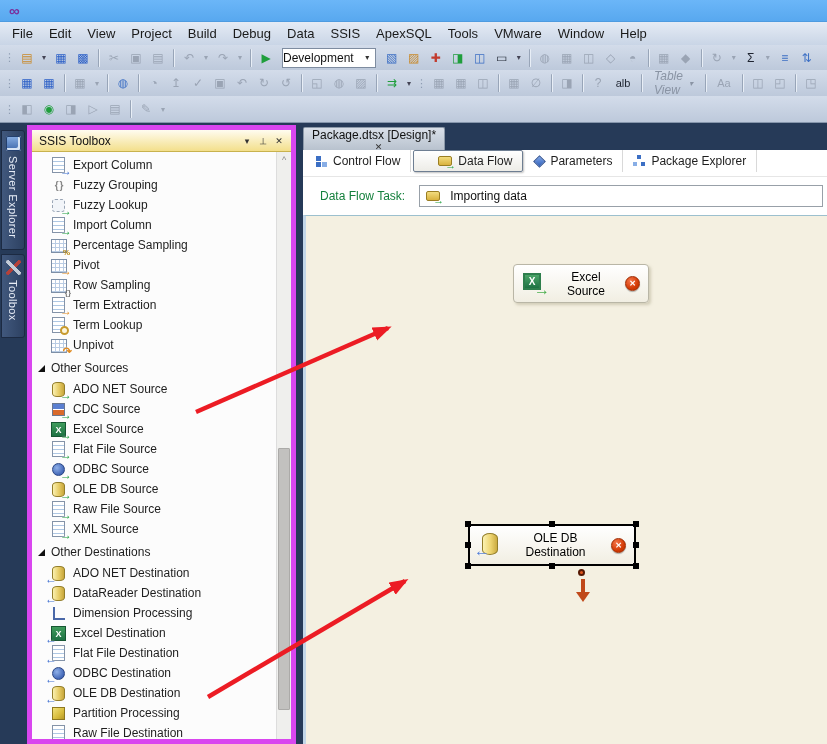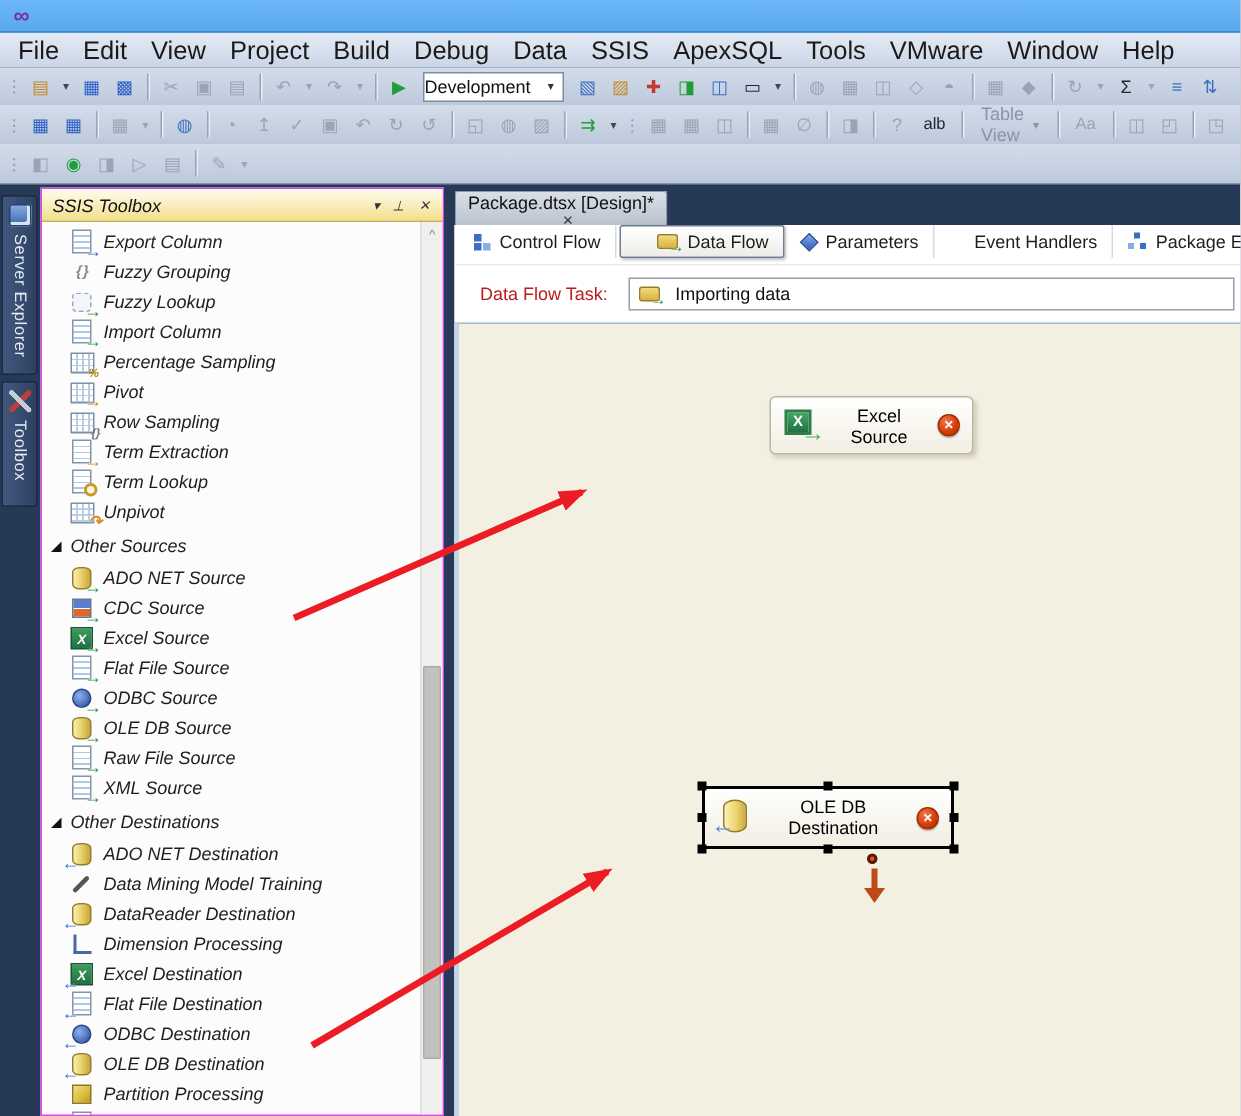--- a/index.html
+++ b/index.html
@@ -7,56 +7,56 @@
   *{box-sizing:border-box;}
   #stage{position:relative;width:827px;height:744px;background:#263A58;}
 
   
   .titlebar{position:absolute;left:0;top:0;width:827px;height:22px;
     background:linear-gradient(#6BB6F8,#58A8EF);border-bottom:1px solid #4E9BE0;
     display:flex;align-items:center;padding-left:9px;}
   .vslogo{font-size:15px;font-weight:bold;color:#7B2E9B;line-height:1;}
   .menubar{position:absolute;left:0;top:22px;width:827px;height:23px;
     background:linear-gradient(#E5EBF5,#C9D5E6);display:flex;align-items:center;padding-left:4px;}
-  .menu-item{padding:2px 8px;font-size:17px;color:#1A1A1A;cursor:default;}
+  .menu-item{padding:2px 8px;font-size:13px;color:#1A1A1A;cursor:default;}
   .tbrow{position:absolute;left:0;width:827px;display:flex;align-items:center;
     background:linear-gradient(#D3DCEA,#BDC9DB);padding-left:3px;}
   #tb1{top:45px;height:25px;} #tb2{top:70px;height:26px;} #tb3{top:96px;height:27px;border-bottom:1px solid #8696AC;}
   .ico{display:inline-flex;align-items:center;justify-content:center;min-width:20px;height:20px;
     font-size:12px;border-radius:2px;color:#3A4A60;margin:0 1px;cursor:default;}
   .ico.en{color:#2F3B4E;}
   .ico.dis{color:#9AA4B4;}
   .ico.wide{min-width:26px;font-size:11px;}
   .c-save{color:#2B5FC7!important}.c-run{color:#1F9E3C!important}.c-amber{color:#C98A2B!important}
   .c-blue{color:#3C6FC4!important}.c-green{color:#1F9E3C!important}.c-red{color:#C23B2E!important}.c-dark{color:#1E2430!important}
   .dd{min-width:10px;font-size:8px;color:#445;}
   .sep{min-width:1px;width:1px;height:18px;background:#98A5B8;box-shadow:1px 0 0 #E8EEF6;margin:0 4px;padding:0;}
   .grip{min-width:8px;font-size:11px;color:#8E9CB2;}
   .combo{display:inline-flex;align-items:center;height:20px;background:#fff;border:1px solid #7E8CA0;
     margin:16px 5px;padding-left:0;font-size:12px;color:#111;}
   .combo .combo-arrow{width:15px;text-align:center;font-size:8px;color:#333;margin-left:6px;}
   .flatcombo{display:inline-flex;align-items:center;height:20px;margin:0 4px;padding:0 4px;
-    font-size:12px;color:#8A94A4;}
+    font-size:12px;color:#8A94A4;font-style:italic;}
   .flatcombo .combo-arrow{font-size:8px;margin-left:6px;color:#8A94A4;}
 
   
   .vtab{position:absolute;left:1px;width:24px;background:linear-gradient(90deg,#41587D,#2D4162);
     border:1px solid #1C2A42;border-radius:0 3px 3px 0;color:#E6ECF6;
     display:flex;flex-direction:column;align-items:center;padding-top:5px;}
   #vtab-server{top:130px;height:120px;} #vtab-toolbox{top:254px;height:84px;}
   .vicon{width:15px;height:15px;border-radius:2px;flex:0 0 15px;}
   .vicon.srv{background:linear-gradient(#89AFE4,#3B65A8);box-shadow:inset 0 0 0 1px #24406E,inset -3px -3px 0 #D8E4F4;}
   .vicon.tbx{background:
     linear-gradient(45deg,transparent 42%,#C4CCD8 42% 58%,transparent 58%),
     linear-gradient(135deg,transparent 42%,#B5413A 42% 58%,transparent 58%);}
   .vlabel{writing-mode:vertical-rl;font-size:11px;margin-top:5px;letter-spacing:.4px;}
 
   
   .toolbox{position:absolute;left:27px;top:125px;width:269px;height:619px;background:#FCFCFC;
-    border:1px solid #d946ef;display:flex;flex-direction:column;font-style:italic;}
+    border:5px solid #d946ef;display:flex;flex-direction:column;}
   .tbx-header{height:22px;flex:0 0 22px;background:linear-gradient(#FFFCF0,#F3DF8B);
     display:flex;align-items:center;padding:0 4px 0 7px;border-bottom:1px solid #C8B24E;}
   .tbx-title{flex:1;font-size:12px;color:#111;}
   .tbx-hicon{width:16px;text-align:center;font-size:9px;color:#333;cursor:default;}
   .tbx-body{position:relative;flex:1;overflow:hidden;padding:3px 0 0 0;}
   .tbx-list{padding-right:16px;}
   .tbx-item{display:flex;align-items:center;height:20px;padding-left:18px;font-size:12px;color:#1E1E1E;white-space:nowrap;}
   .tbx-group{display:flex;align-items:center;height:22px;padding-left:6px;font-size:12px;color:#1E1E1E;margin-top:2px;}
   .tri{width:0;height:0;border-bottom:7px solid #111;border-left:7px solid transparent;margin-right:6px;}
   .plain-wrap{display:inline-flex;align-items:center;}
@@ -124,21 +124,21 @@
     border-radius:2px;position:relative;}
   .t-df::after{content:"→";position:absolute;right:-5px;bottom:-6px;color:#1E9E3C;font-weight:bold;
     font-size:11px;text-shadow:0 0 2px #fff;}
   .t-par{width:9px;height:9px;background:linear-gradient(135deg,#7FA6E8,#2F5FB8);transform:rotate(45deg);
     border:1px solid #24488C;}
   .t-evt{color:#E9A21B;font-weight:bold;font-size:13px;width:10px;text-align:center;}
   .t-pe{width:12px;height:12px;position:relative;}
   .t-pe::before{content:"";position:absolute;left:4px;top:0;width:4px;height:4px;background:#3C6FC4;
     box-shadow:-4px 7px 0 #88AEE6,4px 7px 0 #3C6FC4;}
   .taskrow{display:flex;align-items:center;height:37px;background:#fff;padding-left:17px;}
-  .tasklabel{font-size:12px;color:#b91c1c;margin-right:14px;}
+  .tasklabel{font-size:12px;color:#15803d;margin-right:14px;}
   .taskcombo{display:flex;align-items:center;flex:1;height:22px;margin-right:4px;border:1px solid #98A0A8;
     background:#fff;padding-left:6px;font-size:12px;color:#111;}
   .taskcombo .t-df{margin-right:10px;}
 
   
   .canvas{position:absolute;left:303px;top:215px;width:524px;height:529px;background:#F4F0E1;
     border-top:1px solid #9CC0CE;border-left:3px solid #C2D6E8;}
   .comp{position:absolute;display:flex;align-items:center;background:linear-gradient(#FFFFFF,#F1EEE2);
     border:1px solid #B9B6A6;border-radius:4px;box-shadow:2px 2px 3px rgba(150,140,110,.35);
     font-size:12px;color:#000;}
@@ -481,26 +481,20 @@
       </div>
       <div class="tbx-list">
 
           <div class="tbx-item">
             <span class="plain-wrap">
               <span class="icn b-cyl ov-blue-l"></span>
               <span>ADO NET Destination</span>
             </span>
           </div>
 
-          <div class="tbx-item">
-            <span class="plain-wrap">
-              <span class="icn b-pick"></span>
-              <span>Data Mining Model Training</span>
-            </span>
-          </div>
 
           <div class="tbx-item">
             <span class="plain-wrap">
               <span class="icn b-cyl ov-blue-l"></span>
               <span>DataReader Destination</span>
             </span>
           </div>
 
           <div class="tbx-item">
             <span class="plain-wrap">
@@ -575,24 +569,20 @@
           <span class="vt sel">
             <span class="ticon t-df"></span>
             <span>Data Flow</span>
           </span>
 
           <span class="vt">
             <span class="ticon t-par"></span>
             <span>Parameters</span>
           </span>
 
-          <span class="vt">
-            <span class="ticon t-evt"></span>
-            <span>Event Handlers</span>
-          </span>
 
           <span class="vt">
             <span class="ticon t-pe"></span>
             <span>Package Explorer</span>
           </span>
         </span>
 
     </div>
     <div class="taskrow">
       <span class="tasklabel">Data Flow Task:</span>

